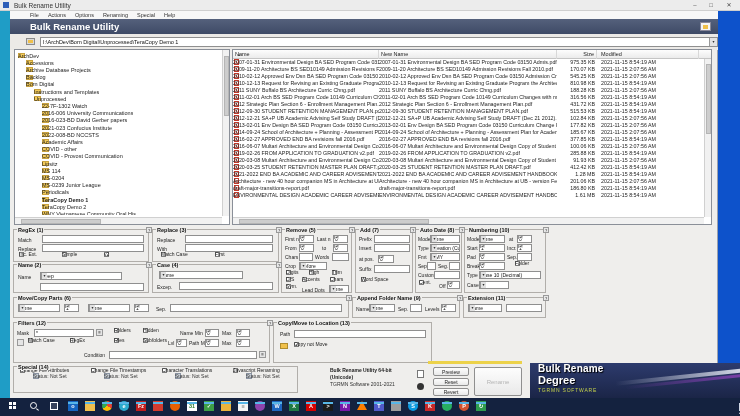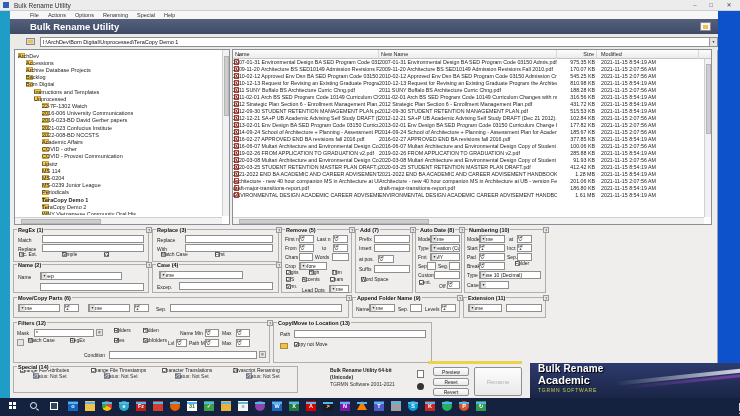--- a/index.html
+++ b/index.html
@@ -907,21 +907,21 @@
   <div class="yellowbar"></div>
   <span class="btn" style="left:433px;top:367px;width:36px;height:9px">Preview</span>
   <span class="btn" style="left:433px;top:378px;width:36px;height:8px">Reset</span>
   <span class="btn" style="left:433px;top:388px;width:36px;height:8px">Revert</span>
   <span class="btn" style="left:474px;top:367px;width:48px;height:29px;color:#b5b5b5;font-size:6px">Rename</span>
 
   <div class="logo">
     <span class="sw1"></span>
     <span class="sw2"></span>
     <span class="lg1">Bulk Rename</span>
-    <span class="lg2">Academic</span>
+    <span class="lg2">Degree</span>
     <span class="lgsub">TGRMN SOFTWARE</span>
   </div>
 
   <div class="taskbar">
     <span class="winlogo"></span>
     <span class="searchico"></span>
     <span class="tvico"></span>
     <span id="tb-icons" style="left:0;top:0;width:100%;height:100%">
         <span class="tbi" style="left: 66px;">
           <span class="tbg square" style="background: rgb(21, 101, 192); color: rgb(255, 255, 255); font-size: 5.5px;">o</span>

